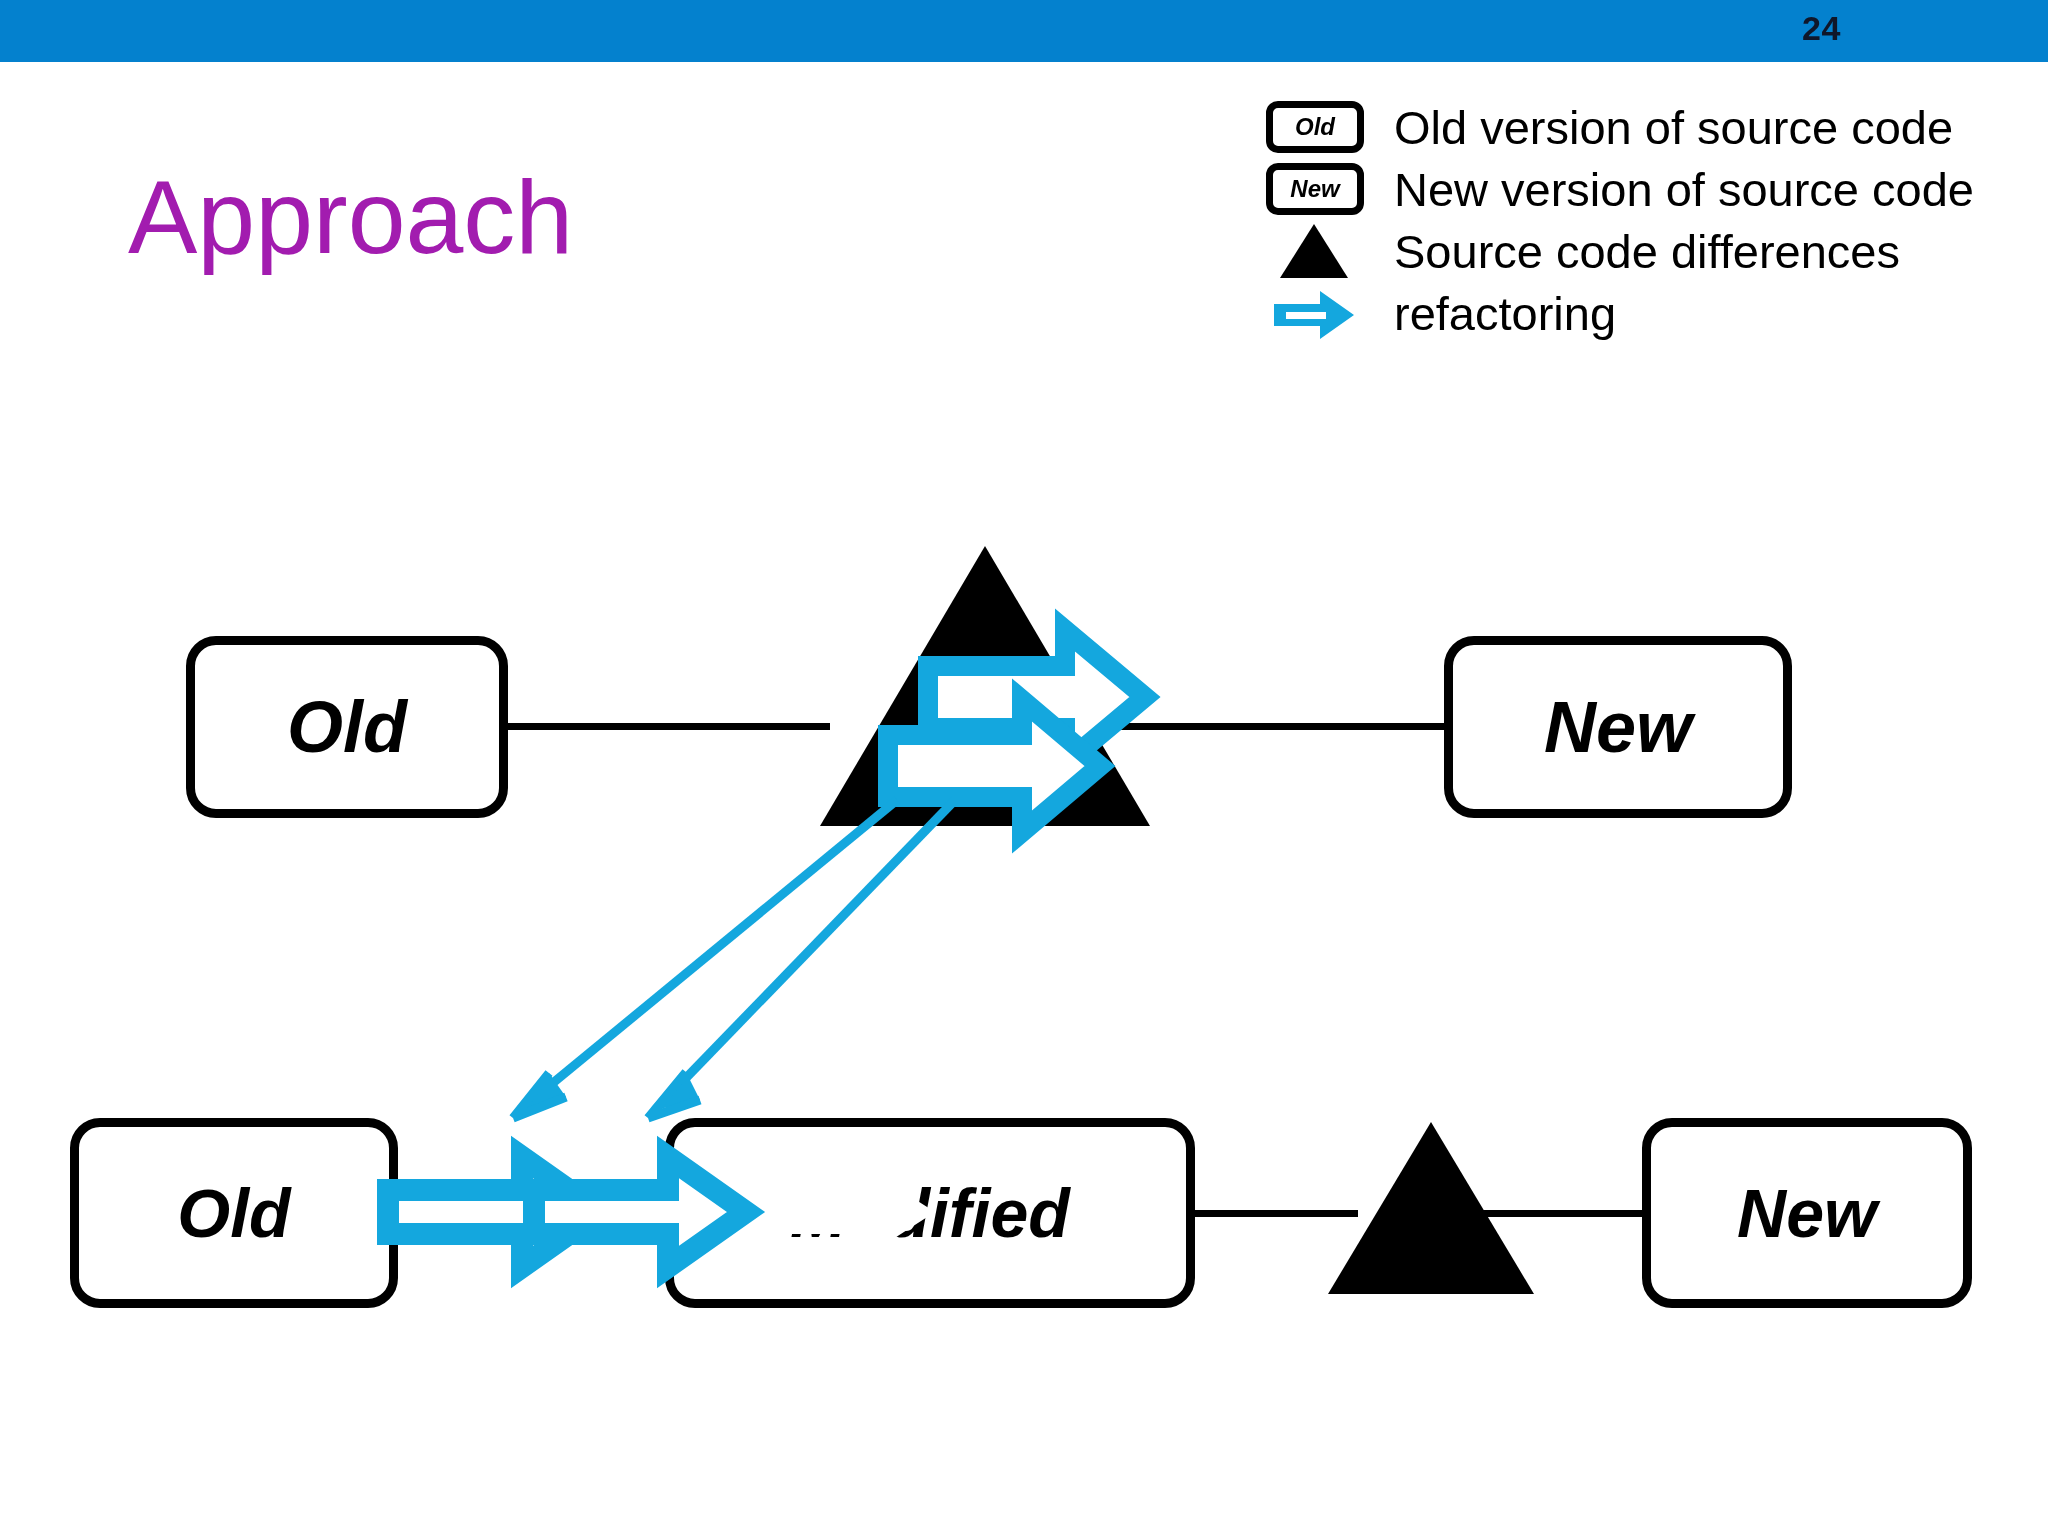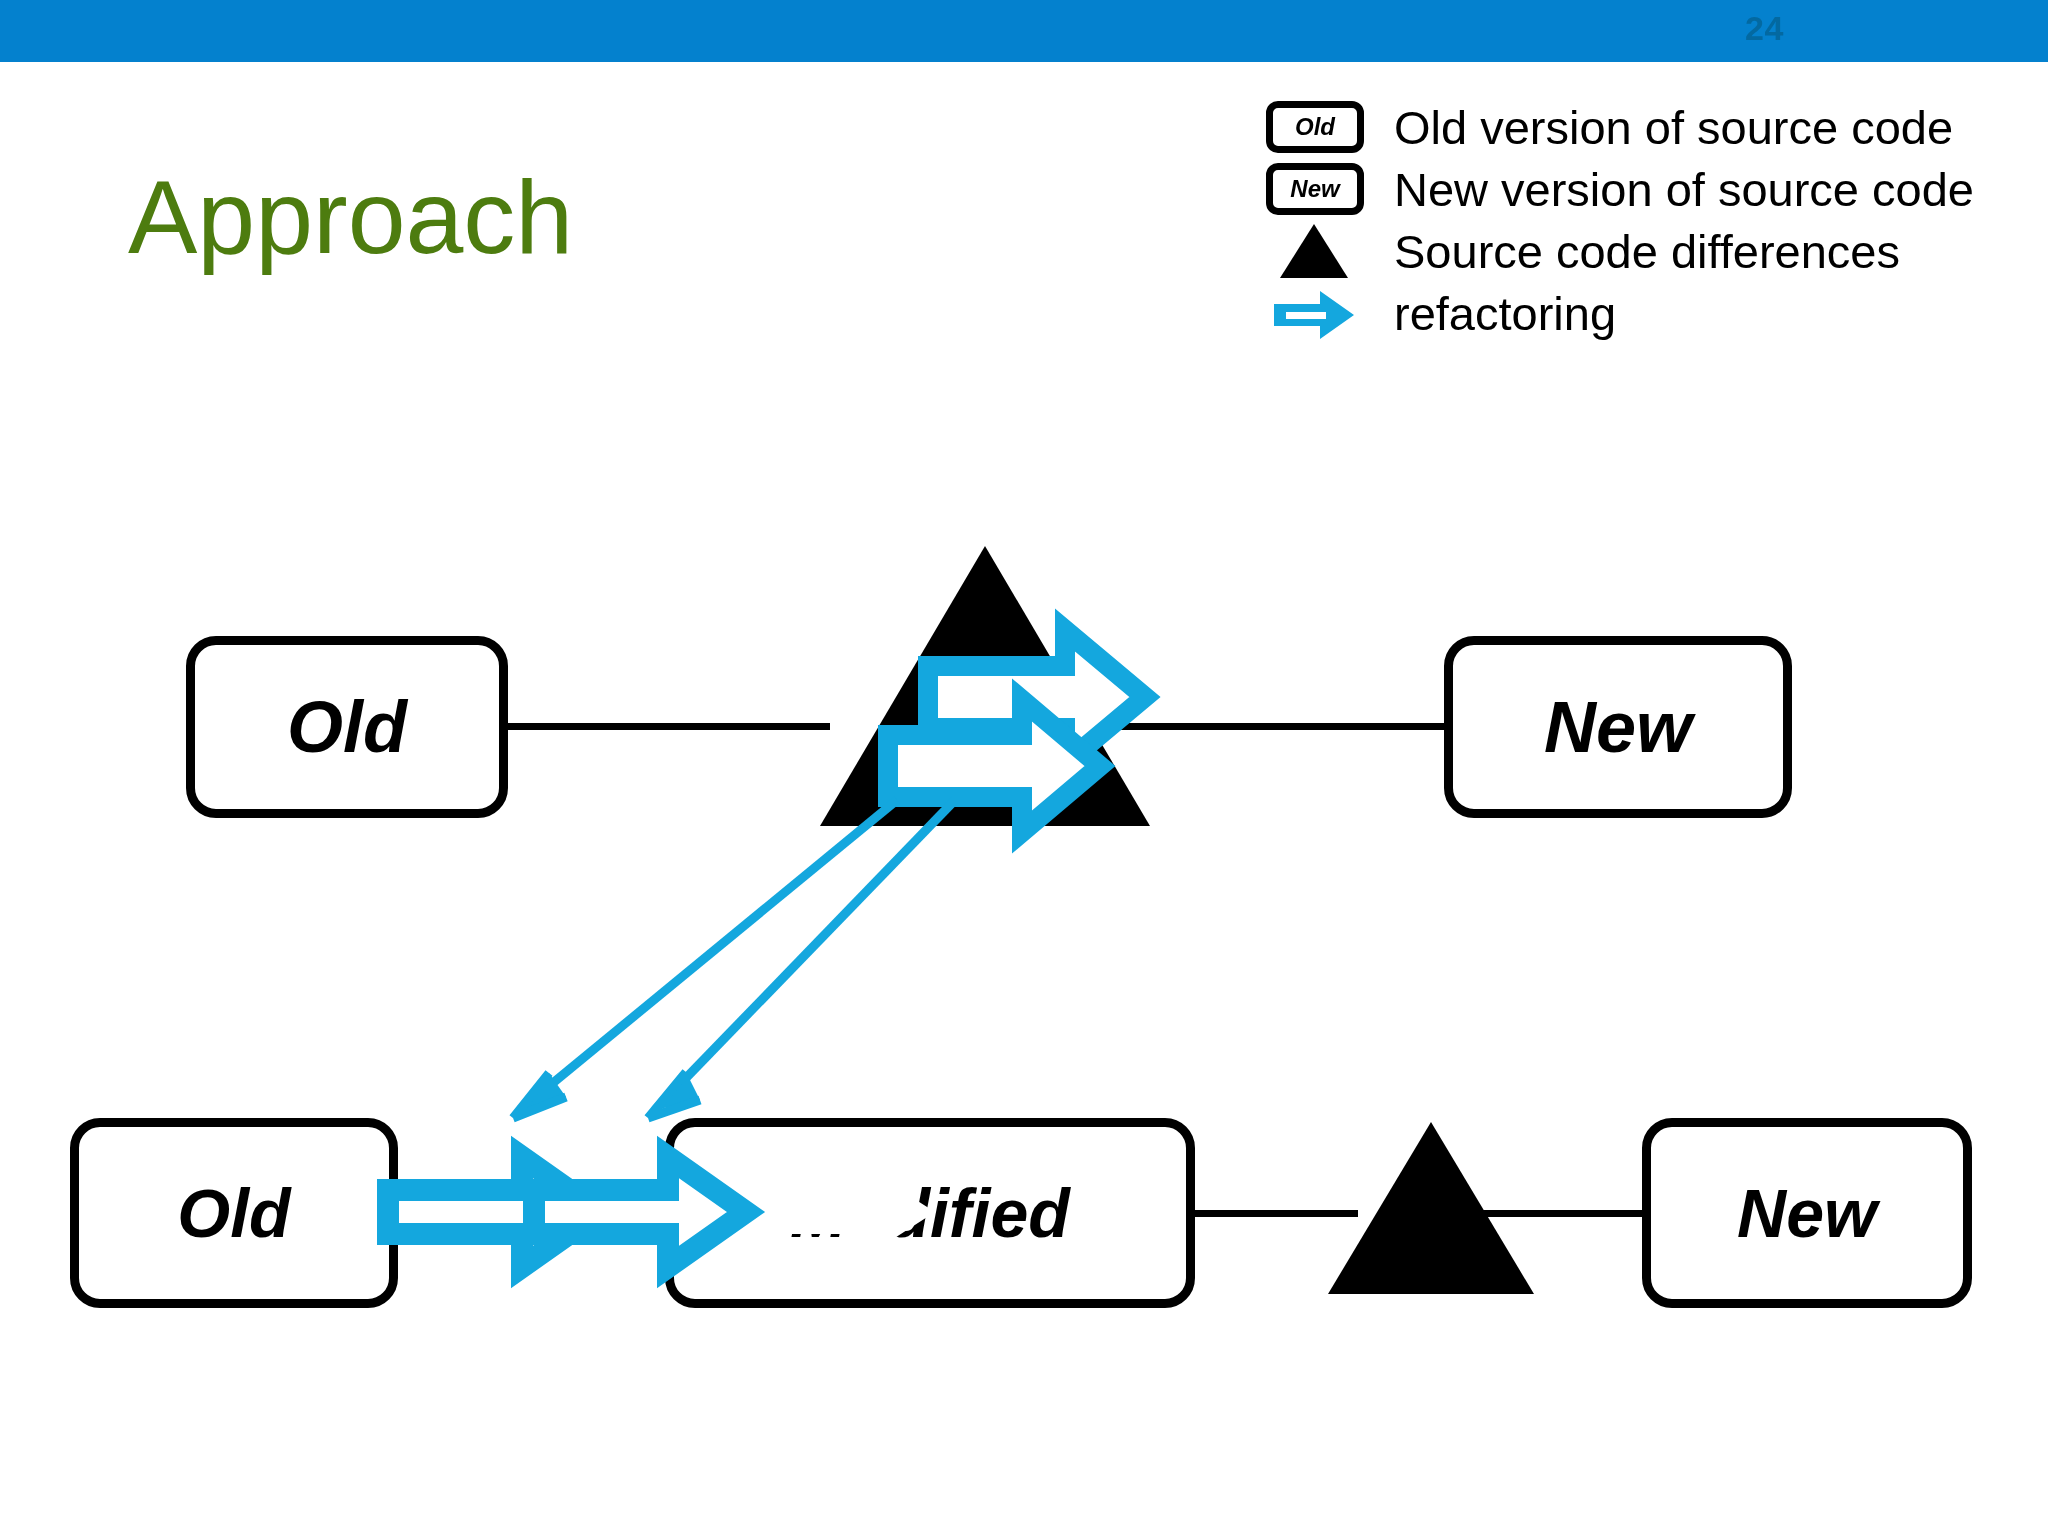--- a/index.html
+++ b/index.html
@@ -19,36 +19,36 @@
   #header-bar {
     position: absolute;
     left: 0;
     top: 0;
     width: 2048px;
     height: 62px;
     background: #0481CE;
   }
   #page-number {
     position: absolute;
-    left: 1745px;
+    left: 1802px;
     top: 9px;
     font-size: 34px;
     font-weight: bold;
-    color: #0369a1;
+    color: #0f172a;
     letter-spacing: 0.5px;
   }
 
   
   #slide-title {
     position: absolute;
     left: 128px;
     top: 165px;
     font-size: 104px;
     font-weight: normal;
-    color: #4d7c0f;
+    color: #a21caf;
     line-height: 1;
     white-space: nowrap;
   }
 
   
   #legend {
     position: absolute;
     left: 1258px;
     top: 96px;
     width: 780px;

